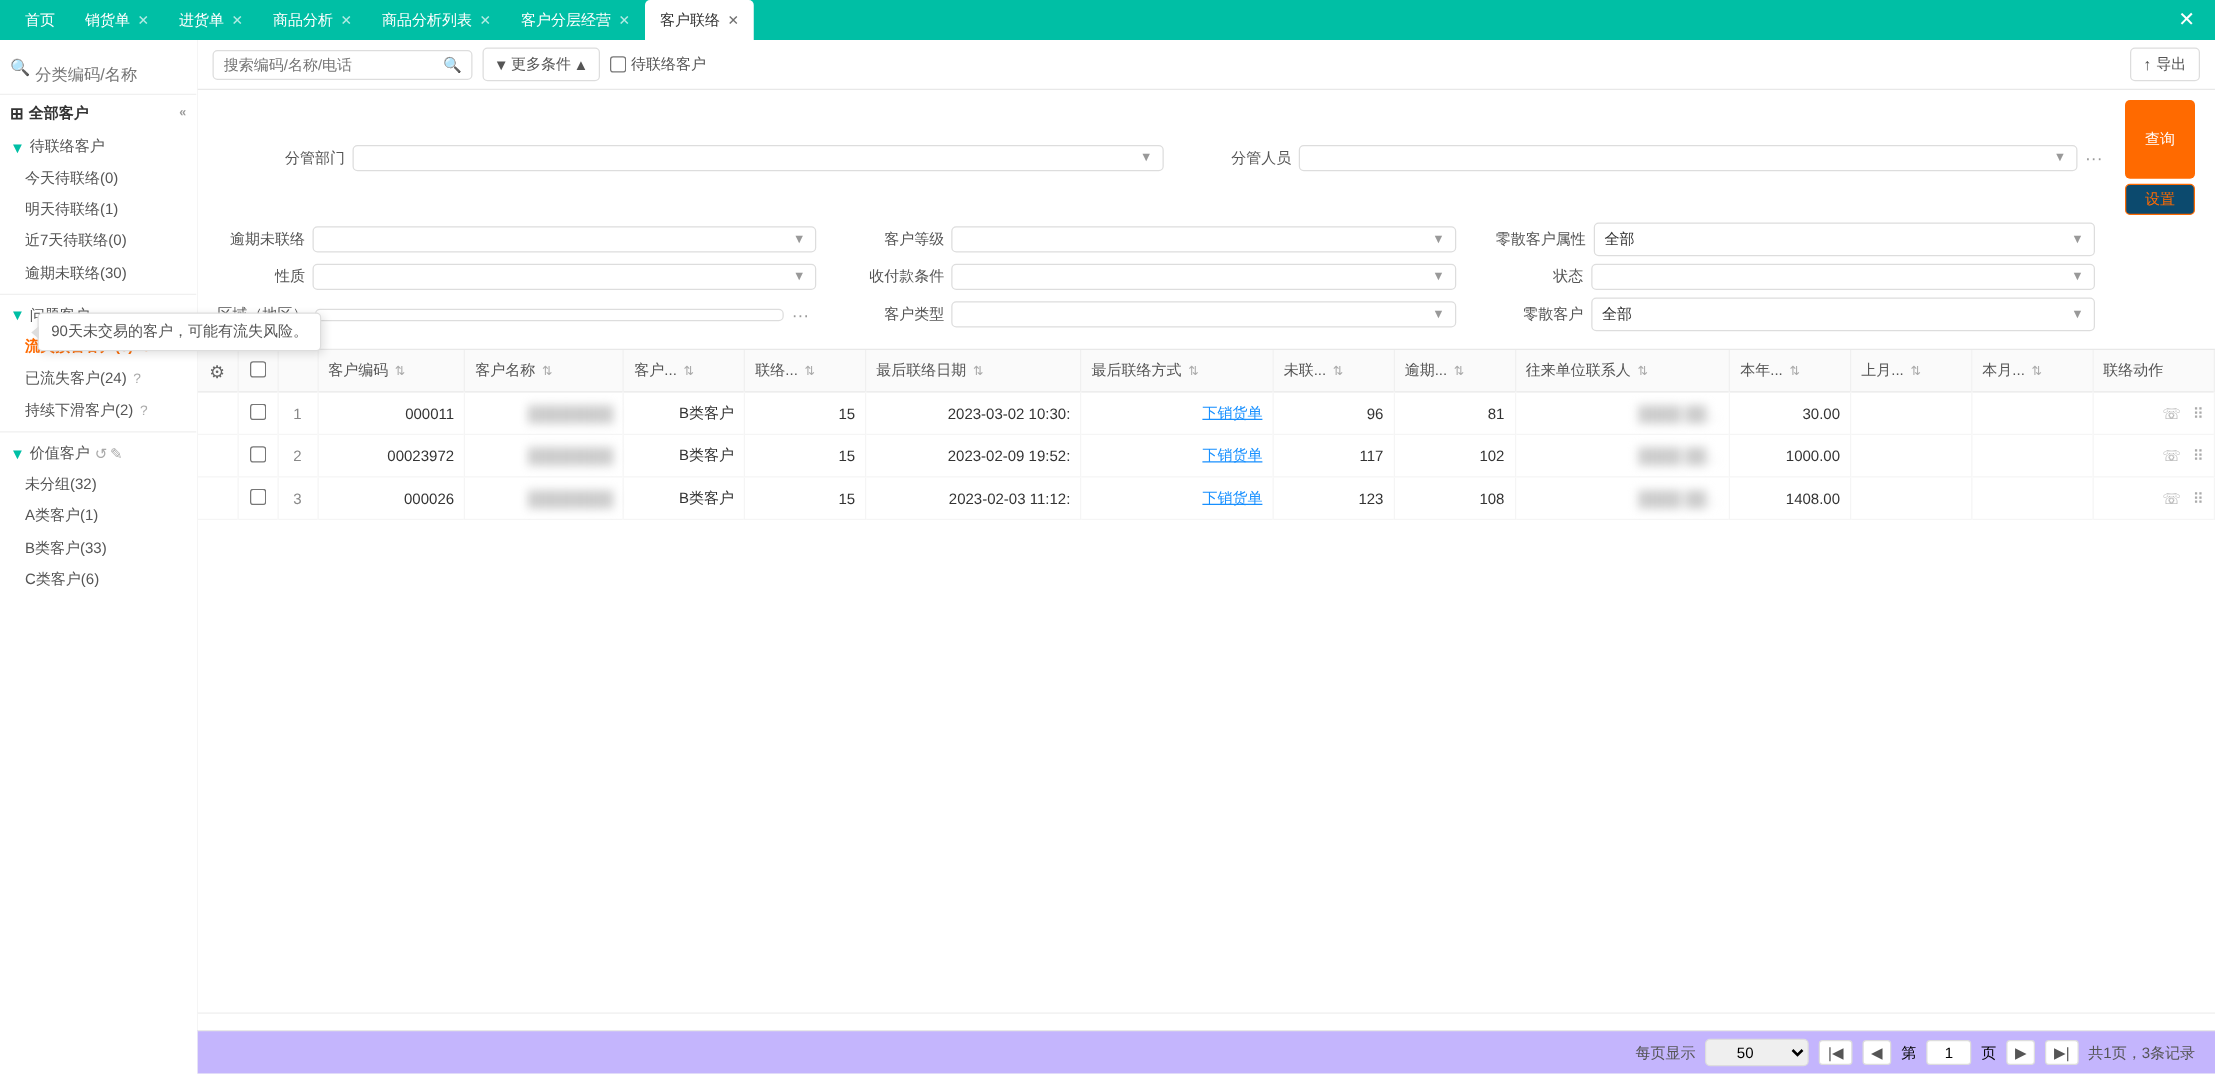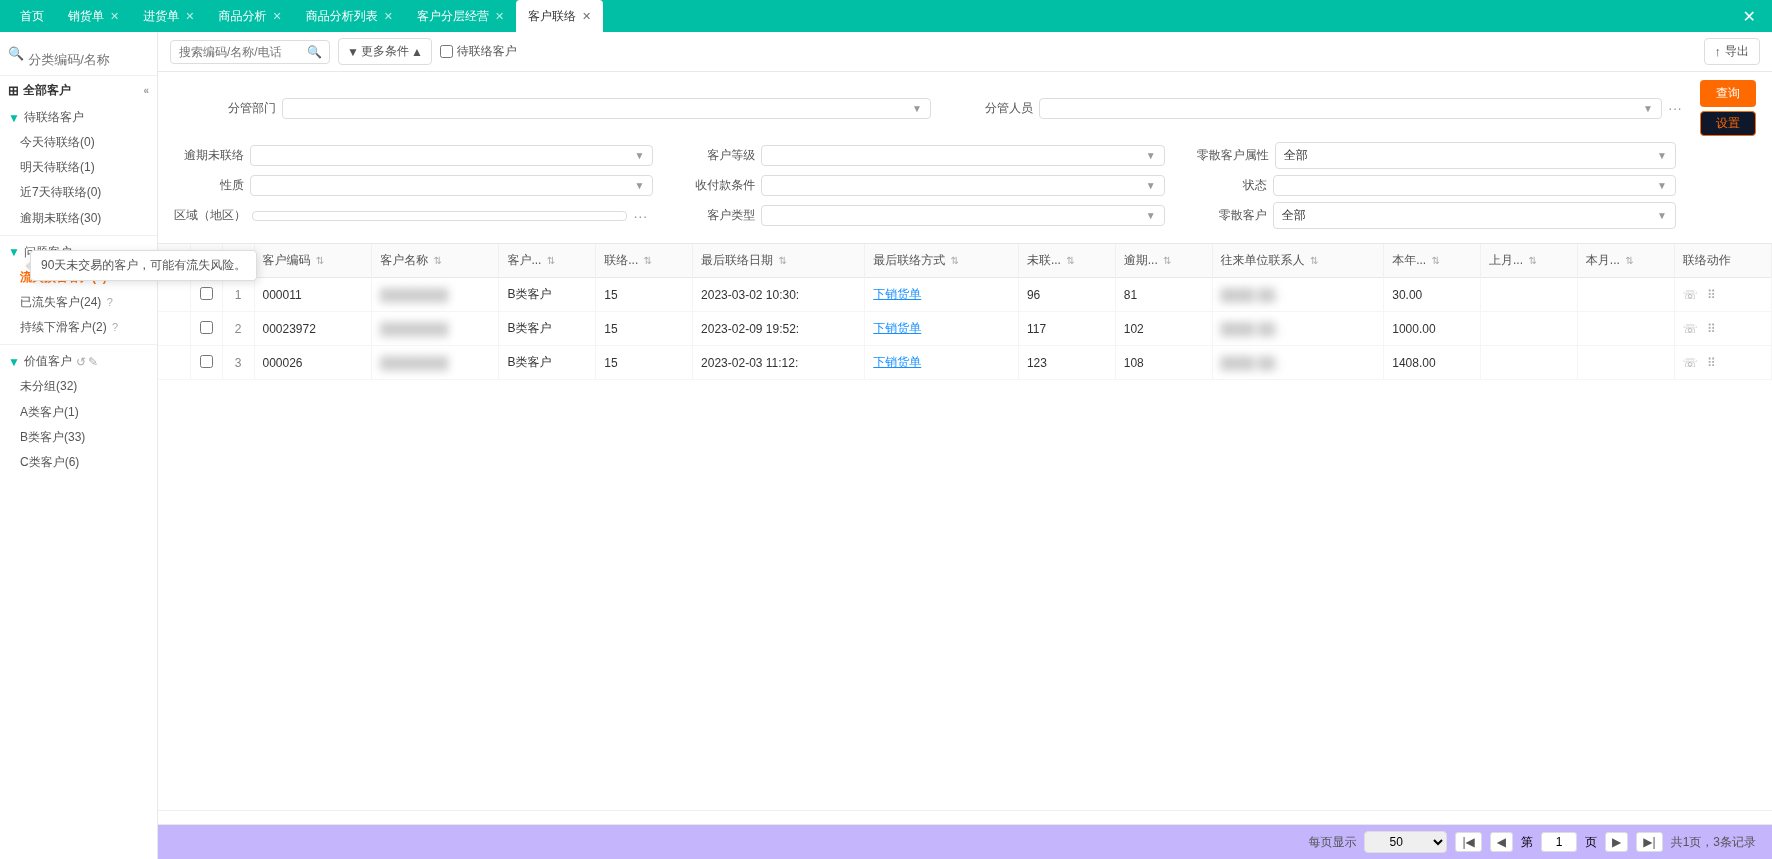--- a/index.html
+++ b/index.html
@@ -161,21 +161,21 @@
       position: relative;
       display: flex;
       align-items: center;
     }
     .filter-search-wrap input {
       border: 1px solid #ddd;
       border-radius: 4px;
       padding: 4px 28px 4px 8px;
       font-size: 12px;
       outline: none;
-      width: 160px;
+      width: 208px;
     }
     .filter-search-icon {
       position: absolute;
       right: 8px;
       color: #ff6a00;
       cursor: pointer;
     }
     .filter-btn {
       display: flex;
       align-items: center;
@@ -255,26 +255,26 @@
       display: flex;
       flex-direction: column;
       gap: 4px;
       margin-left: 12px;
     }
     .btn-query {
       background: #ff6a00;
       color: #fff;
       border: none;
       border-radius: 4px;
-      padding: 5px 16px;
+      padding: 23px 16px;
       cursor: pointer;
       font-size: 13px;
     }
     .btn-setting {
-      background: #0f172a;
+      background: #0c4a6e;
       color: #ff6a00;
       border: 1px solid #ff6a00;
       border-radius: 4px;
       padding: 3px 12px;
       cursor: pointer;
       font-size: 12px;
     }
     .dots-btn {
       background: none;
       border: none;
@@ -309,20 +309,21 @@
       white-space: nowrap;
       position: relative;
     }
     thead th .sort-icon { color: #aaa; font-size: 10px; margin-left: 2px; }
     tbody tr { border-bottom: 1px solid #f5f5f5; }
     tbody td {
       padding: 8px 8px;
       color: #333;
       border-right: 1px solid #f5f5f5;
       white-space: nowrap;
+      text-align: right;
     }
     .link-text { color: #1890ff; cursor: pointer; text-decoration: underline; }
     .blurred {
       filter: blur(4px);
       user-select: none;
       color: #ccc;
     }
 
     
     .table-footer {

